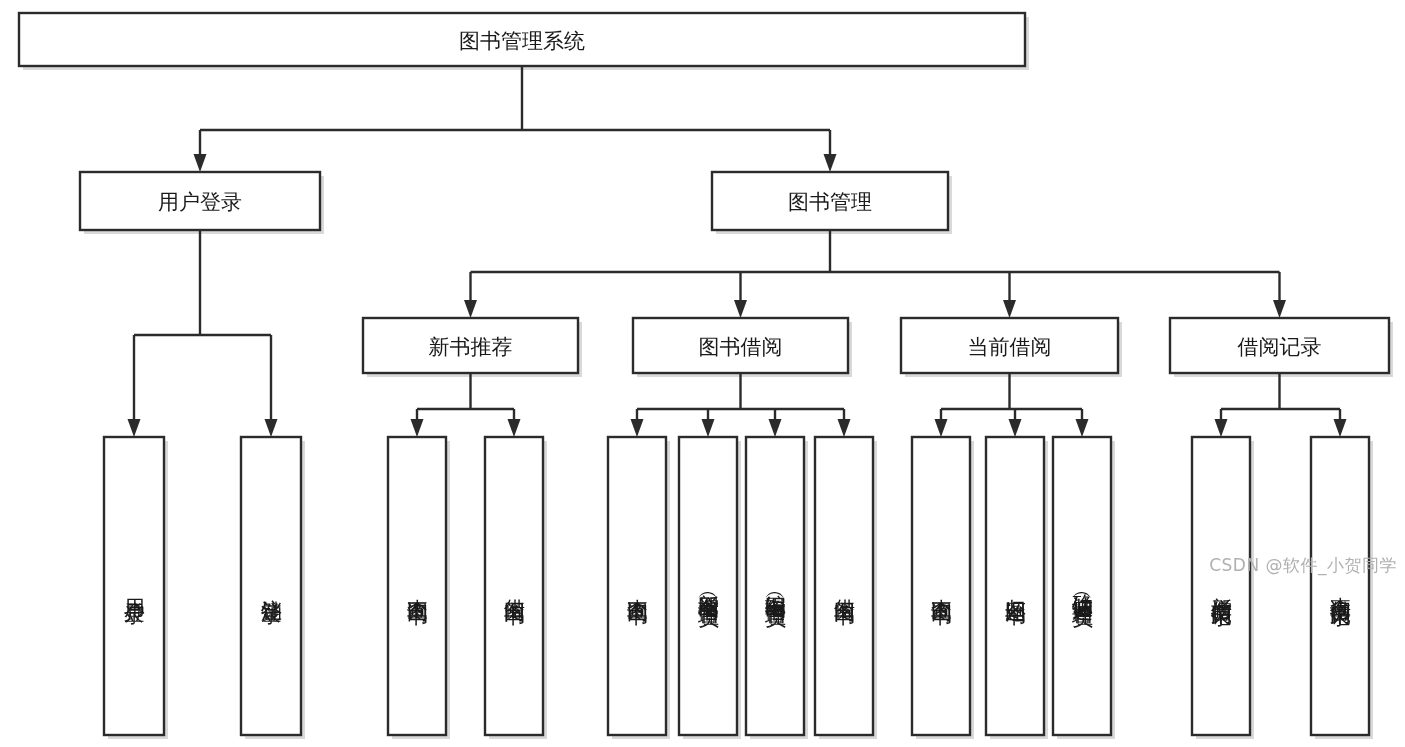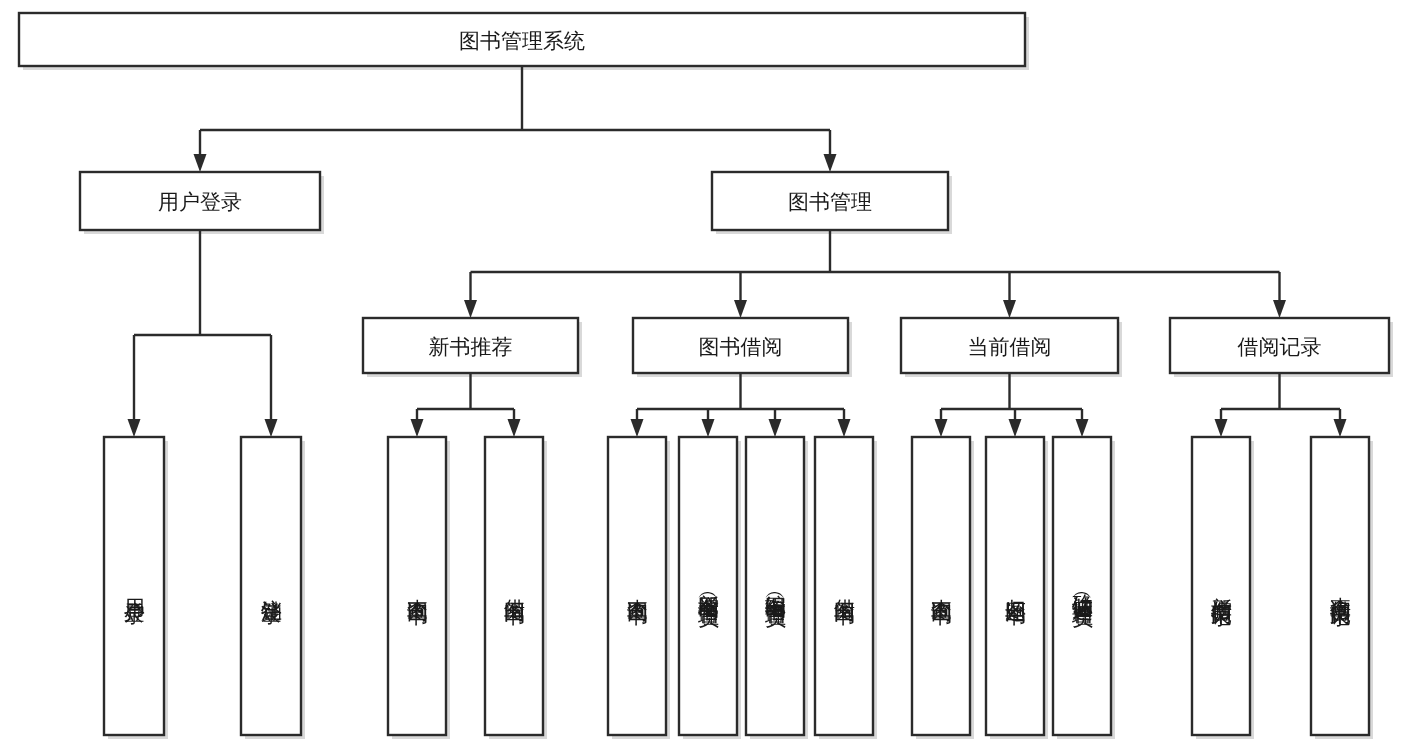--- a/index.html
+++ b/index.html
@@ -205,14 +205,15 @@
       <div class="node-label-v" style="left: 680px; top: 443px; width: 56px; height: 286px; align-items: center;">新增图书（管理员）</div>
       <div class="node-label-v" style="left: 747px; top: 443px; width: 56px; height: 286px; align-items: center;">编辑图书（管理员）</div>
       <div class="node-label-v" style="left: 816px; top: 443px; width: 56px; height: 286px; align-items: center;">借阅图书</div>
       <div class="node-label-v" style="left: 913px; top: 443px; width: 56px; height: 286px; align-items: center;">查询图书</div>
       <div class="node-label-v" style="left: 987px; top: 443px; width: 56px; height: 286px; align-items: center;">归还图书</div>
       <div class="node-label-v" style="left: 1054px; top: 443px; width: 56px; height: 286px; align-items: center;">确认归还（管理员）</div>
       <div class="node-label-v" style="left: 1193px; top: 443px; width: 56px; height: 286px; align-items: center;">新增借阅记录</div>
       <div class="node-label-v" style="left: 1312px; top: 443px; width: 56px; height: 286px; align-items: center;">查询借阅记录</div>
     </div>
 
+  <div class="watermark">CSDN @软件_小贺同学</div>
 
 </div>
 
 </body></html>

